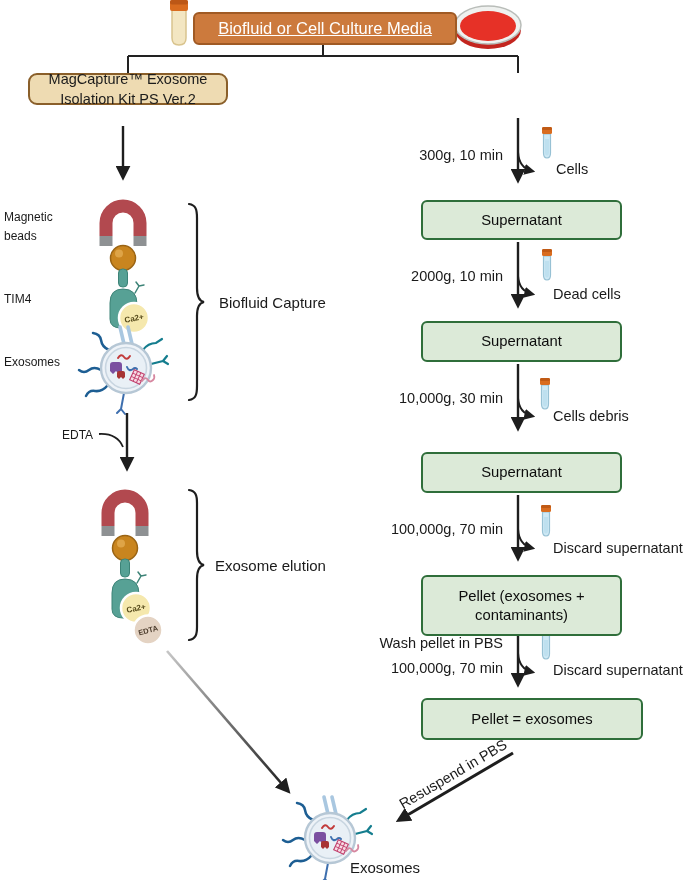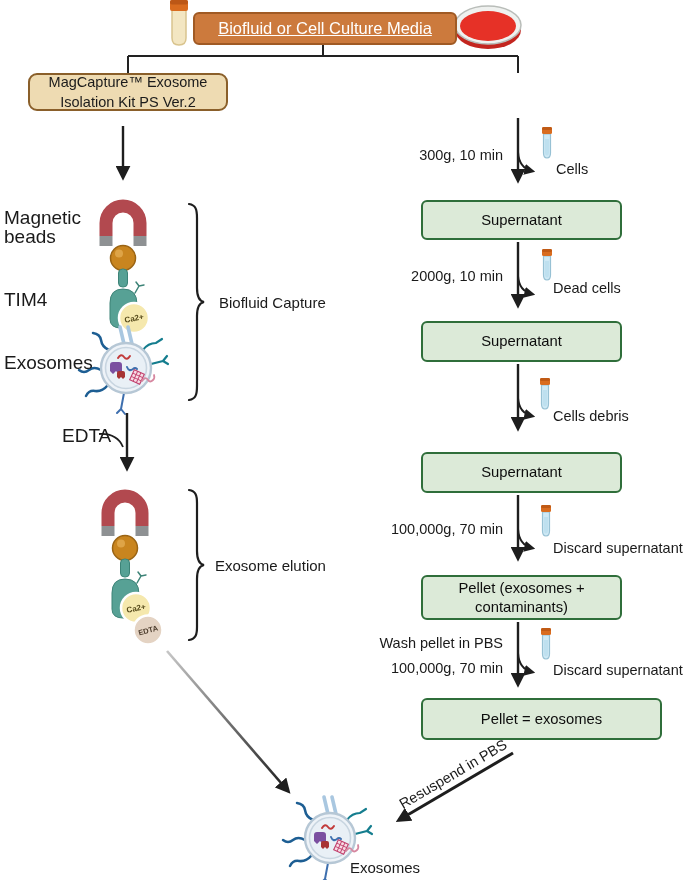--- a/index.html
+++ b/index.html
@@ -7,21 +7,21 @@
          font-family:"Liberation Sans",sans-serif;color:#1a1a1a;overflow:hidden;}
   .abs{position:absolute;}
   .box{display:flex;align-items:center;justify-content:center;text-align:center;
        white-space:pre-line;box-sizing:border-box;}
   .box-orange{background:#cc7a3d;border:2px solid #a05a24;border-radius:6px;
               color:#fff;font-size:16.5px;text-decoration:underline;}
   .box-tan{background:#eedbb2;border:2.5px solid #8a5f2a;border-radius:9px;
            font-size:14.5px;line-height:20px;color:#1b1b1b;}
   .box-green{background:#dcead8;border:2px solid #2f6e3a;border-radius:6px;
              font-size:14.8px;line-height:19px;color:#0d0d0d;}
-  .lbl{font-size:19px;line-height:19px;white-space:pre-line;}
+  .lbl{font-size:12px;line-height:19px;white-space:pre-line;}
   .cond{font-size:14.5px;line-height:25px;text-align:right;white-space:pre-line;}
   .removed{font-size:14.5px;white-space:nowrap;}
   .resus{font-size:14.5px;white-space:nowrap;text-align:center;
          transform:rotate(-30.5deg);transform-origin:center;}
   svg{display:block;}
 </style>
 </head>
 <body>
 
 <div class="stage">
@@ -144,48 +144,49 @@
       <use href="#tubeSm" xlink:href="#tubeSm" transform="translate(546,628)"></use>
     </g>
 
     <path d="M513,753 L399,820" stroke="#1e1e1e" stroke-width="3" fill="none" marker-end="url(#ahM)"></path>
 
     <use href="#exoDef" xlink:href="#exoDef" transform="translate(330,838)"></use>
   </svg>
 
   <div class="abs box box-orange" style="left:193px;top:12px;width:264px;height:33px;">Biofluid or Cell Culture Media</div>
 
-  <div class="abs box box-tan" style="left:28px;top:73px;width:200px;height:38px;">MagCapture™ Exosome
+  <div class="abs box box-tan" style="left:28px;top:73px;width:200px;height:32px;">MagCapture™ Exosome
 Isolation Kit PS Ver.2</div>
 
 
   <div class="abs lbl" style="left:4px;top:208px;width:90px;">Magnetic
 beads</div>
   <div class="abs lbl" style="left:4px;top:290px;">TIM4</div>
   <div class="abs lbl" style="left:4px;top:353px;">Exosomes</div>
   <div class="abs lbl" style="left:219px;top:293px;font-size:15px;">Biofluid Capture</div>
   <div class="abs lbl" style="left:62px;top:426px;">EDTA</div>
   <div class="abs lbl" style="left:215px;top:556px;font-size:15px;">Exosome elution</div>
 
   <div class="abs cond" style="right:182px;top:143px;width:140px;">300g, 10 min</div>
   <div class="abs cond" style="right:182px;top:264px;width:140px;">2000g, 10 min</div>
+  <div class="abs cond" style="right:182px;top:386px;width:150px;">10,000g, 30 min</div>
   <div class="abs cond" style="right:182px;top:517px;width:160px;">100,000g, 70 min</div>
   <div class="abs cond" style="right:182px;top:631px;width:170px;">Wash pellet in PBS
 100,000g, 70 min</div>
 
   <div class="abs removed" style="left:556px;top:161px;">Cells</div>
-  <div class="abs removed" style="left:553px;top:280px;">Dead cells</div>
+  <div class="abs removed" style="left:553px;top:286px;">Dead cells</div>
   <div class="abs removed" style="left:553px;top:408px;">Cells debris</div>
   <div class="abs removed" style="left:553px;top:540px;">Discard supernatant</div>
   <div class="abs removed" style="left:553px;top:662px;">Discard supernatant</div>
 
   <div class="abs box box-green" style="left:421px;top:200px;width:201px;height:40px;">Supernatant</div>
   <div class="abs box box-green" style="left:421px;top:321px;width:201px;height:41px;">Supernatant</div>
   <div class="abs box box-green" style="left:421px;top:452px;width:201px;height:41px;">Supernatant</div>
-  <div class="abs box box-green" style="left:421px;top:575px;width:201px;height:45px;">Pellet (exosomes +
+  <div class="abs box box-green" style="left:421px;top:575px;width:201px;height:61px;">Pellet (exosomes +
 contaminants)</div>
-  <div class="abs box box-green" style="left:421px;top:698px;width:241px;height:42px;">Pellet = exosomes</div>
+  <div class="abs box box-green" style="left:421px;top:698px;width:222px;height:42px;">Pellet = exosomes</div>
 
   <div class="abs resus" style="left:373px;top:766px;width:160px;">Resuspend in PBS</div>
 
   <div class="abs lbl" style="left:350px;top:858px;font-size:15px;">Exosomes</div>
 
 </div>
 
 </body></html>

